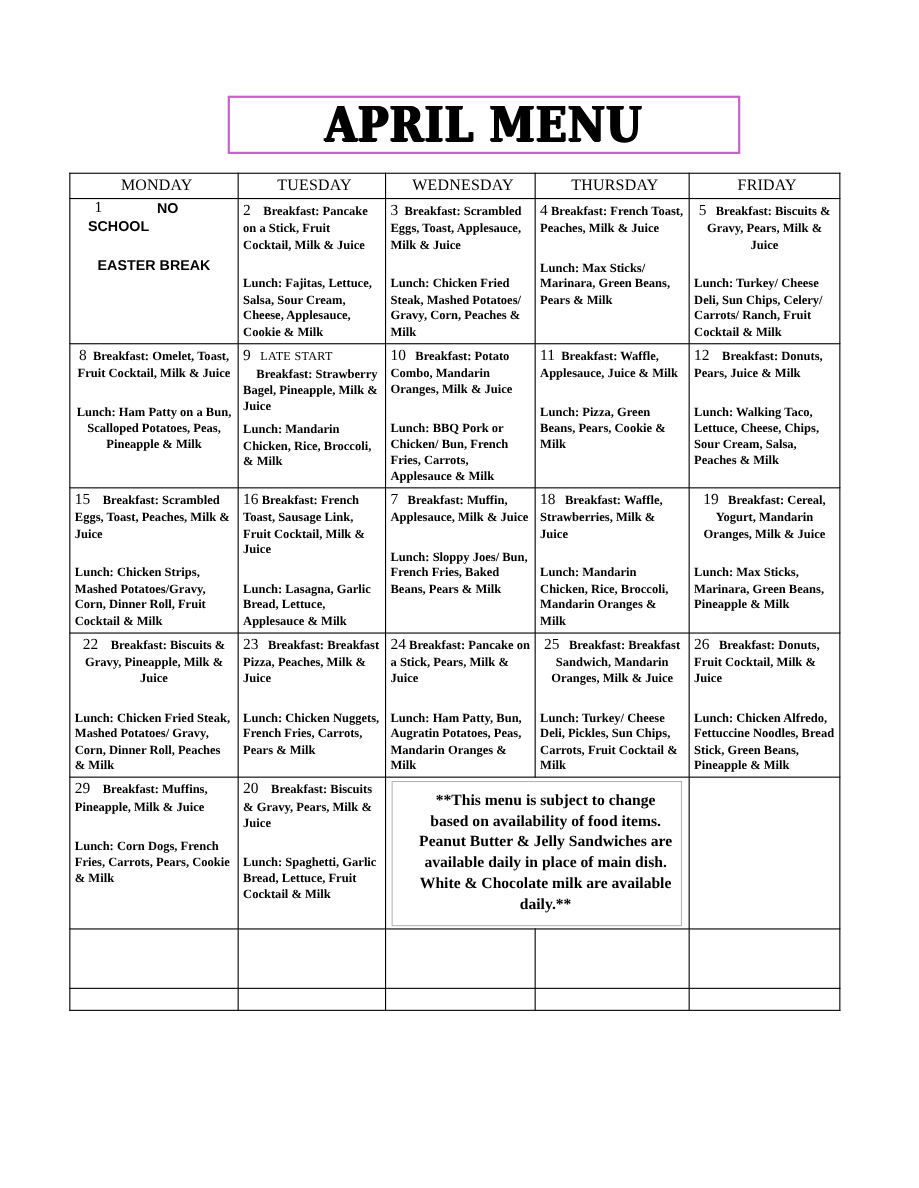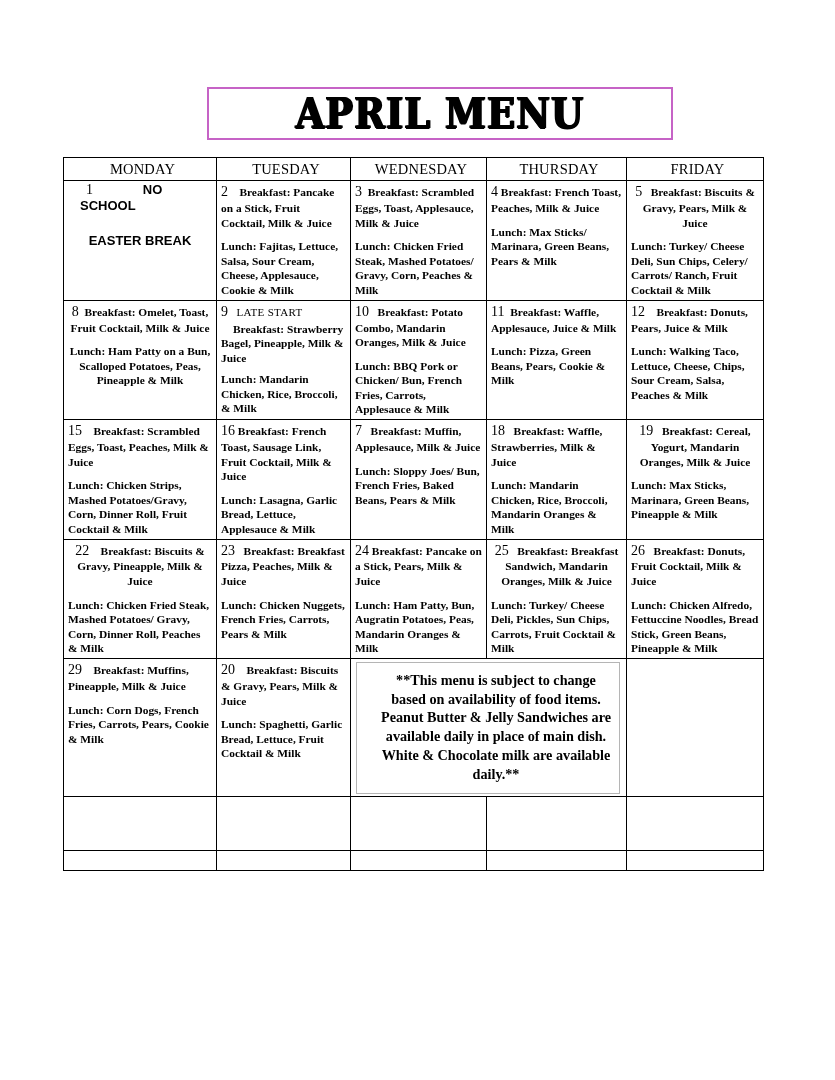--- a/index.html
+++ b/index.html
@@ -87,21 +87,21 @@
     font-size: 11.4px;
     line-height: 1.28;
     font-weight: 700;
   }
   .daynum {
     font-weight: 400;
     font-size: 14px;
     font-family: "Liberation Serif", "DejaVu Serif", serif;
   }
   .seg { margin: 0; }
-  .seg + .seg { margin-top: 9px; }
+  .seg + .seg { margin-top: 21px; }
   .seg.tight + .seg { margin-top: 7px; }
   .center { text-align: center; }
   .lead-indent { text-indent: 12px; }
 
   
   .noschool {
     font-family: "Liberation Sans", "DejaVu Sans", sans-serif;
     font-weight: 700;
     font-size: 13px;
     line-height: 1.0;

